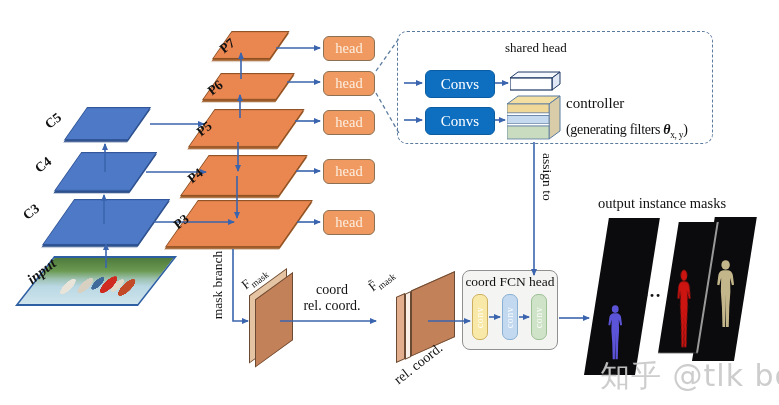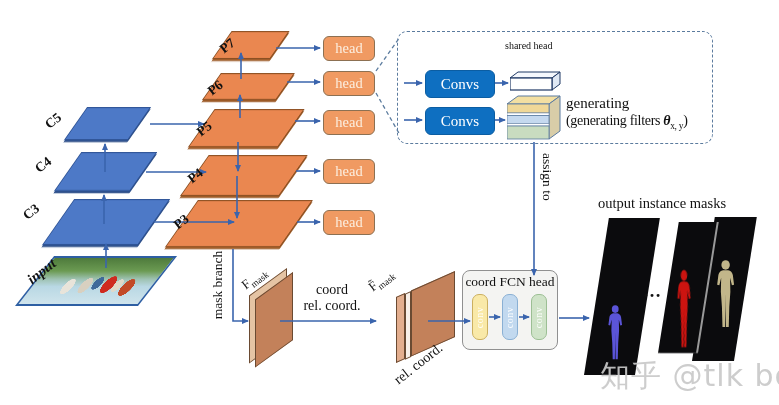--- a/index.html
+++ b/index.html
@@ -32,21 +32,21 @@
   .input-label{position:absolute;z-index:50;font-size:14.5px;font-style:italic;font-weight:600;transform:rotate(-38deg);}
   sub,.subtxt{font-size:9.5px;}
 
   
   .headbox{position:absolute;z-index:30;width:50px;height:23px;background:#f09a62;border:1px solid #8c7052;
     border-radius:6px;display:flex;align-items:center;justify-content:center;
     color:#fcefe0;font-size:14.5px;}
 
   
   .dashedbox{position:absolute;z-index:20;border:1.5px dashed #5b7b9e;border-radius:10px;}
-  .sharedhead-title{position:absolute;z-index:30;font-size:10px;}
+  .sharedhead-title{position:absolute;z-index:30;font-size:13px;}
   .convs{position:absolute;z-index:30;width:68px;height:26px;background:#0e6fc1;border:1px solid #0b5da2;
     border-radius:6px;display:flex;align-items:center;justify-content:center;color:#fff;font-size:15px;}
   .annot{position:absolute;z-index:30;font-size:15px;white-space:nowrap;}
   .annot2{position:absolute;z-index:30;font-size:14px;letter-spacing:-0.3px;white-space:nowrap;}
   .boldsym{font-weight:bold;margin-left:3px;}
   .thetasym{font-weight:bold;font-style:italic;margin-left:3px;}
 
   .vert-label{position:absolute;z-index:50;font-size:13.5px;writing-mode:vertical-rl;}
   .rot90ccw{position:absolute;z-index:50;font-size:13.5px;transform:rotate(-90deg);transform-origin:center;
     text-align:center;white-space:nowrap;}
@@ -134,22 +134,22 @@
 
   <svg class="abs" style="left:507px;top:95px;z-index:30;" width="56" height="47" viewBox="0 0 56 47">
     <polygon points="0,9 11,1 53,1 42,9" fill="#f3dfa2" stroke="#5a7aa0" stroke-width="1"></polygon>
     <polygon points="42,9 53,1 53,36 42,44" fill="#d8cda8" stroke="#5a7aa0" stroke-width="1"></polygon>
     <rect x="0" y="9" width="42" height="9" fill="#f0d898" stroke="#5a7aa0" stroke-width="0.8"></rect>
     <rect x="0" y="18" width="42" height="2.5" fill="#ffffff" stroke="#5a7aa0" stroke-width="0.5"></rect>
     <rect x="0" y="20.5" width="42" height="8" fill="#c5d9ef" stroke="#5a7aa0" stroke-width="0.8"></rect>
     <rect x="0" y="28.5" width="42" height="2.5" fill="#ffffff" stroke="#5a7aa0" stroke-width="0.5"></rect>
     <rect x="0" y="31" width="42" height="13" fill="#c9dcc0" stroke="#5a7aa0" stroke-width="0.8"></rect>
   </svg>
-  <div class="annot" style="left:566px;top:95px;">generating</div>
-  <div class="annot2" style="left:566px;top:113px;">
+  <div class="annot" style="left:566px;top:95px;">controller</div>
+  <div class="annot2" style="left:566px;top:122px;">
     <span>(generating filters</span><span class="thetasym">θ</span><sub>x, y</sub><span>)</span>
   </div>
 
   <div class="vert-label" style="left:539px;top:153px;">assign to</div>
 
   <div class="rot90ccw" style="left:178px;top:277px;width:80px;">mask branch</div>
 
   <div class="slab skew36" style="left:249px;top:268px;width:38px;height:68px;background:#e5c4a4;"></div>
   <div class="slab skew36" style="left:255px;top:272px;width:38px;height:68px;background:#c3815a;"></div>
   <div class="rot-label" style="left:241px;top:270px;">

